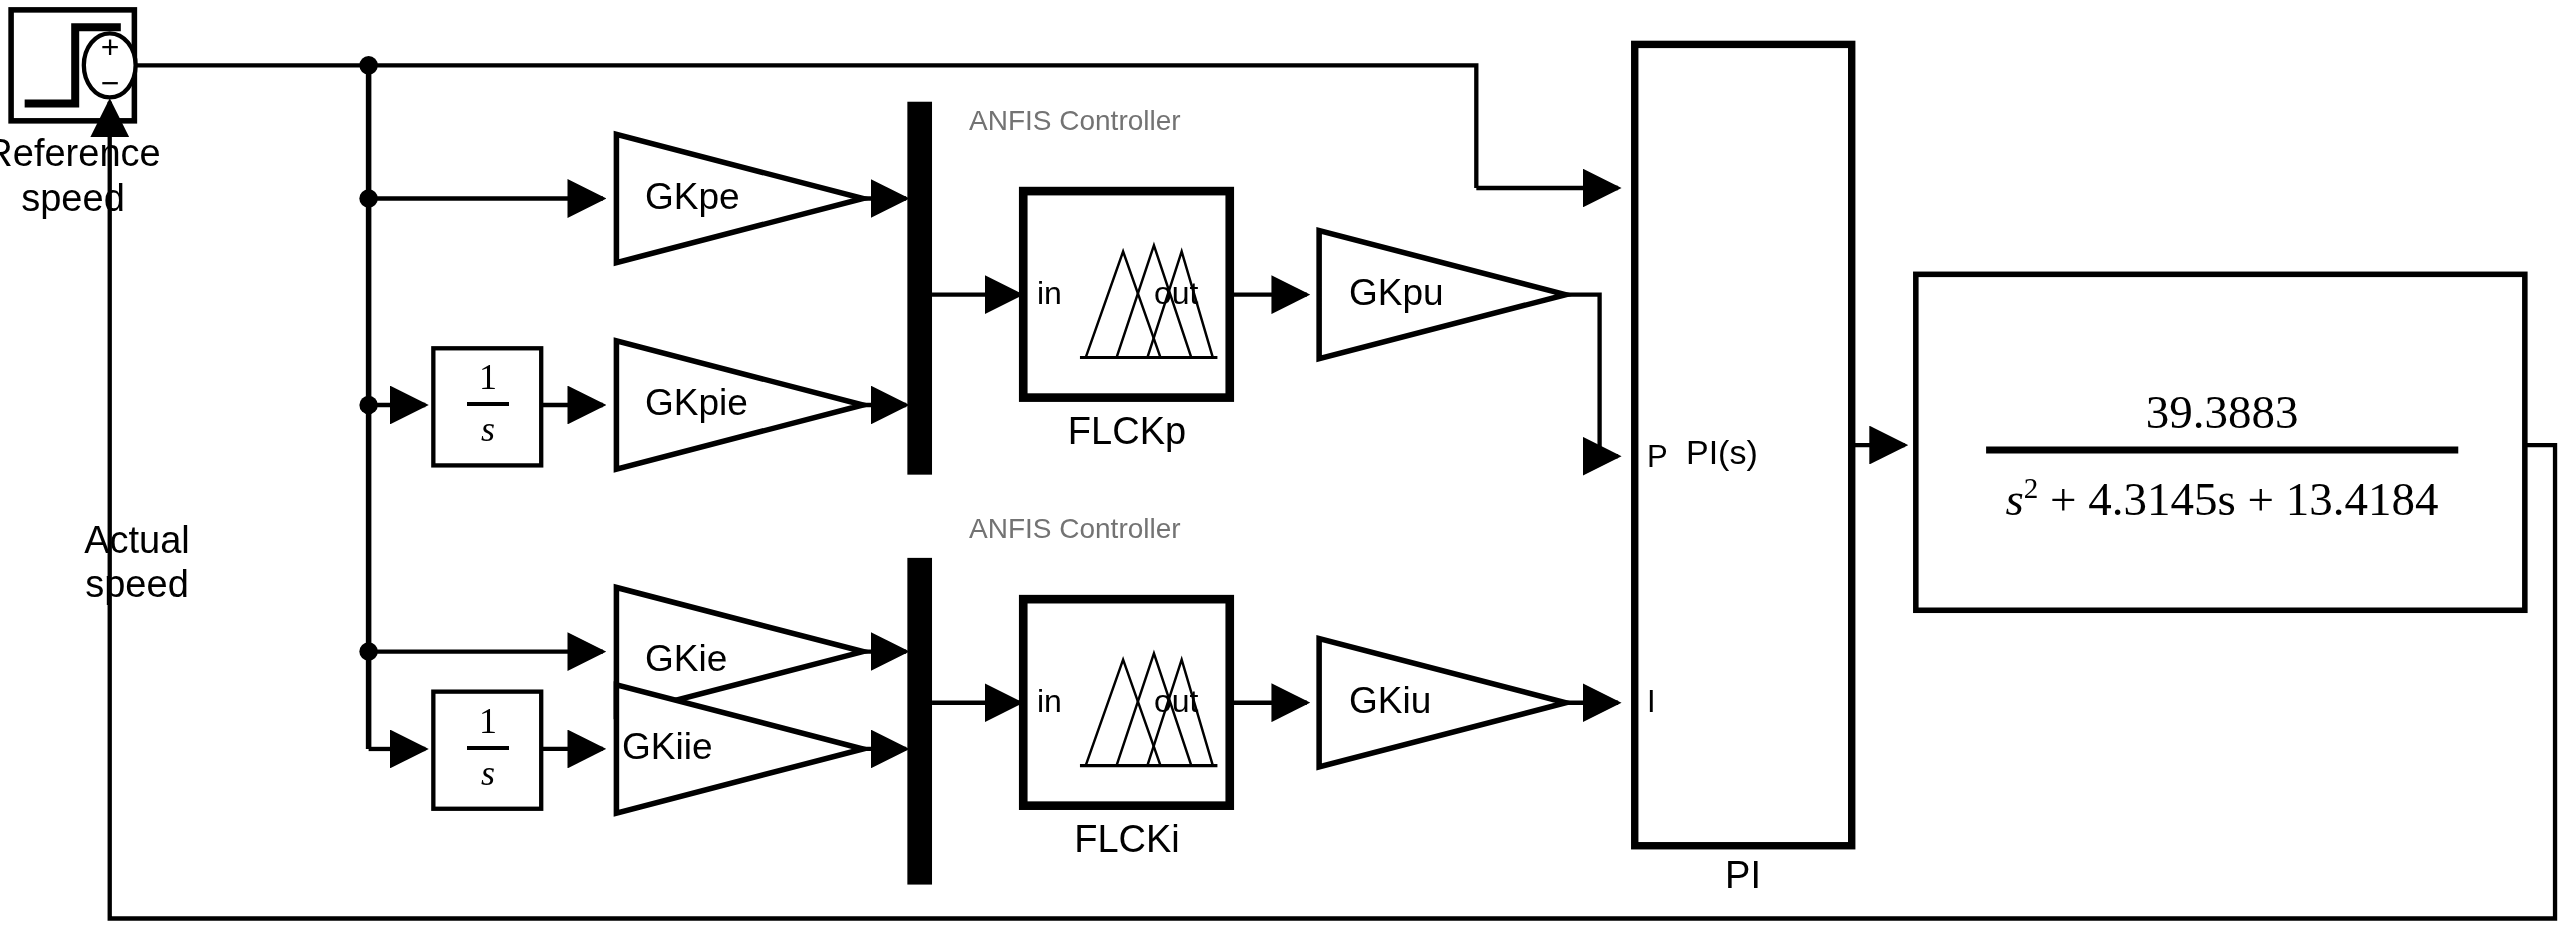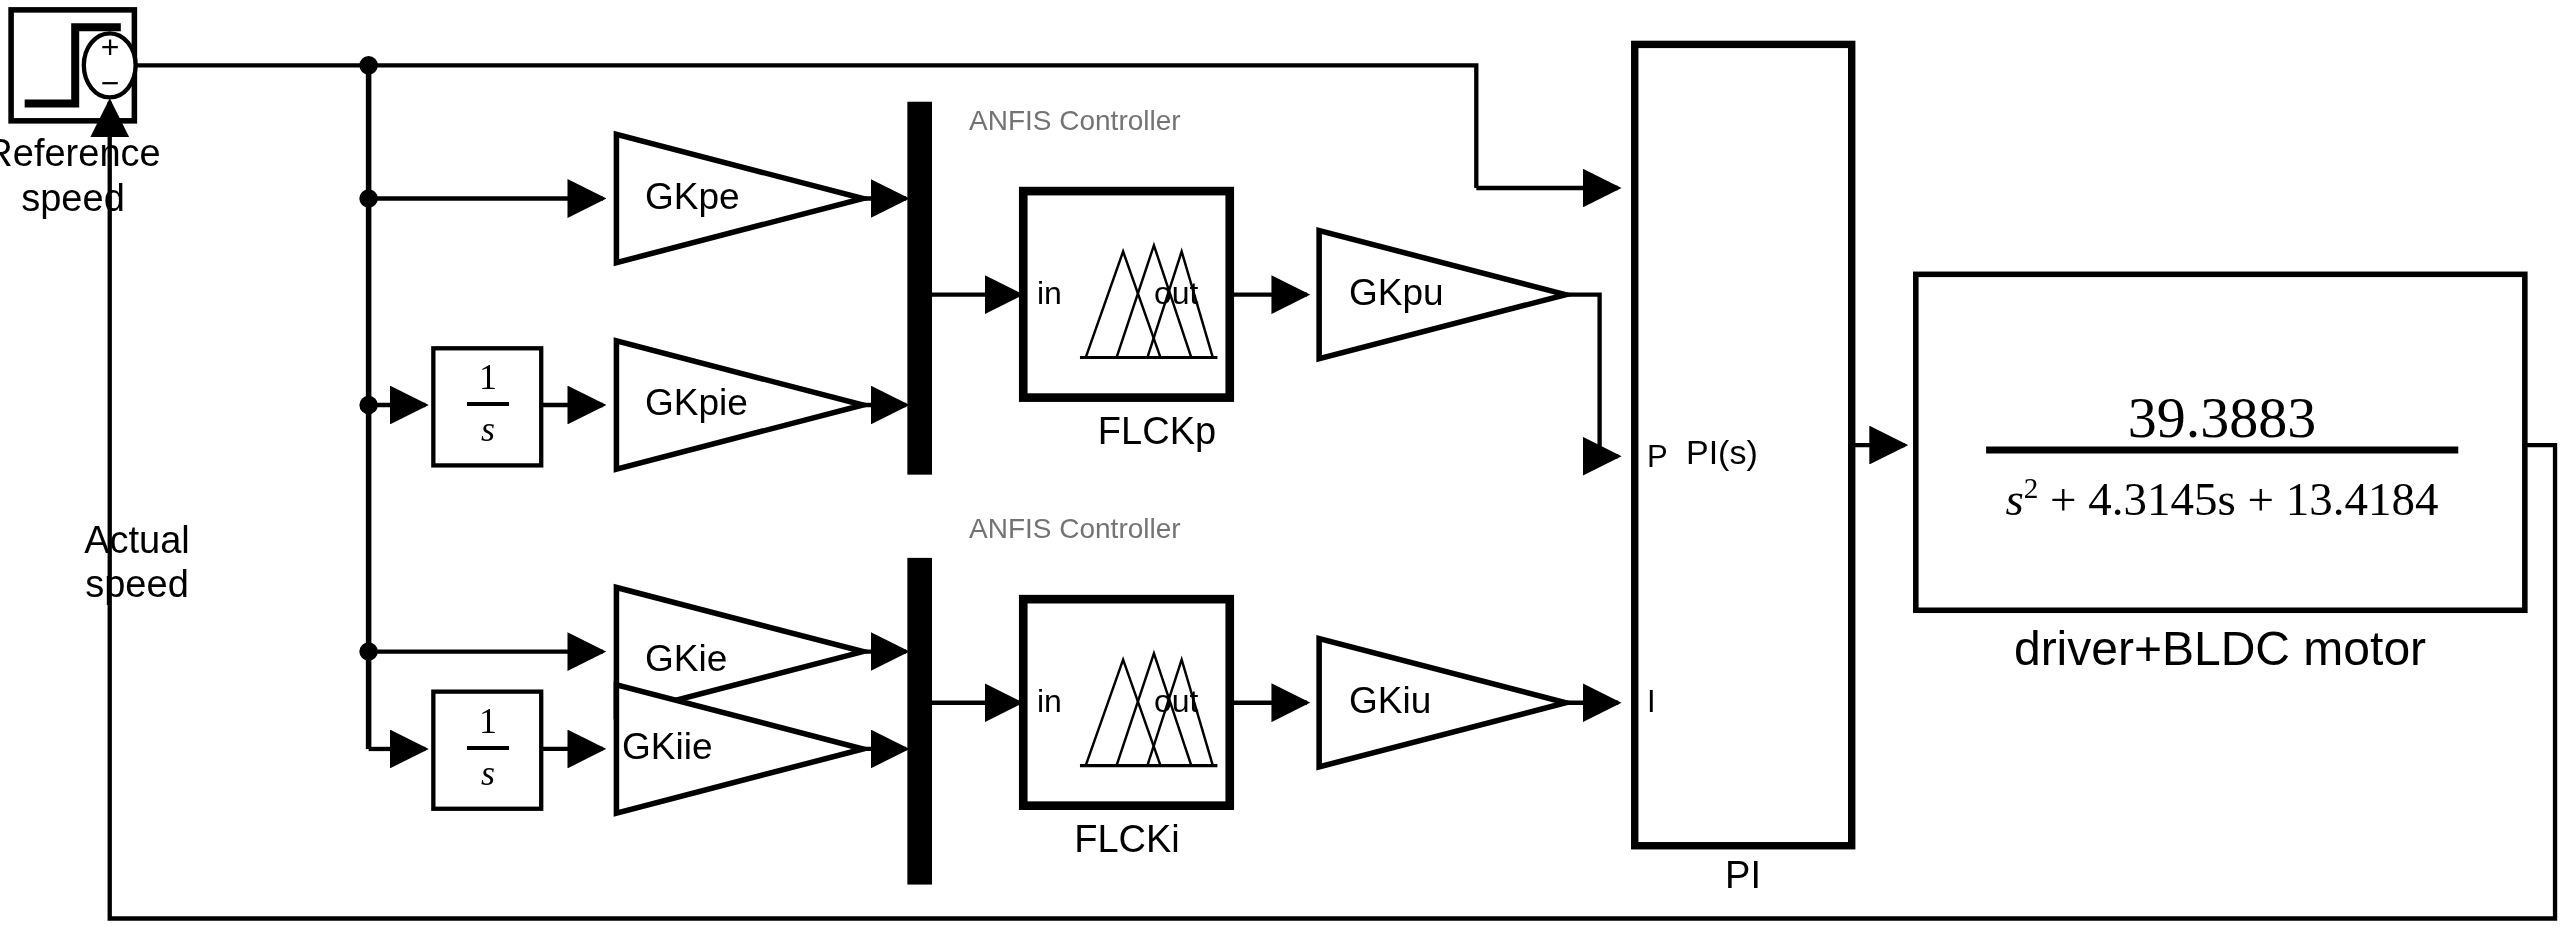--- a/index.html
+++ b/index.html
@@ -51,21 +51,21 @@
     font-size: 38px;
   }
   .gain-txt {
     font-size: 37px;
     margin-left: 16px;
   }
   .fis-txt {
     font-size: 32px;
   }
   .tf-num {
-    font-size: 58px;
+    font-size: 47px;
   }
   .tf-den {
     font-size: 47px;
   }
   .sup {
     font-size: 0.62em;
     vertical-align: super;
   }
   .frac {
     position: absolute;
@@ -222,32 +222,31 @@
   <div class="lbl gain-txt" style="left:629px; top:384px;">GKpie</div>
   <div class="lbl gain-txt" style="left:1333px; top:274px;">GKpu</div>
   <div class="lbl gain-txt" style="left:629px; top:640px;">GKie</div>
   <div class="lbl gain-txt" style="left:606px; top:728px;">GKiie</div>
   <div class="lbl gain-txt" style="left:1333px; top:682px;">GKiu</div>
 
   <div class="panel" style="left:955px; top:99px; width:330px; height:373px; z-index:-1;"></div>
   <div class="lbl anfis-title" style="left:969px; top:106px;">ANFIS Controller</div>
   <div class="lbl fis-txt" style="left:1037px; top:277px;">in</div>
   <div class="lbl fis-txt" style="left:1154px; top:277px;">out</div>
-  <div class="lbl center big" style="left:1127px; top:412px;margin-left:30px;">FLCKp</div>
+  <div class="lbl center big" style="left:1127px; top:412px;">FLCKp</div>
 
   <div class="panel" style="left:955px; top:507px; width:330px; height:373px; z-index:-1;"></div>
   <div class="lbl anfis-title" style="left:969px; top:514px;">ANFIS Controller</div>
   <div class="lbl fis-txt" style="left:1037px; top:685px;">in</div>
   <div class="lbl fis-txt" style="left:1154px; top:685px;">out</div>
   <div class="lbl center big" style="left:1127px; top:820px;">FLCKi</div>
 
   <div class="lbl portlbl" style="left:1647px; top:441px;">P</div>
   <div class="lbl" style="left:1686px; top:435px; font-size:34px;">PI(s)</div>
   <div class="lbl portlbl" style="left:1647px; top:686px;">I</div>
   <div class="lbl center big" style="left:1743px; top:856px;">PI</div>
 
   <div class="lbl center serif tf-num" style="left:2222px; top:388px;">39.3883</div>
   <div class="lbl center serif tf-den" style="left:2222px; top:473px;"><span class="ital">s</span><span class="sup">2</span><span> + 4.3145s + 13.4184</span></div>
 
-  <div class="lbl center" style="left:2220px; top:624px; font-size:48px;">driver+BLDC motor</div>
 
 </div>
 
 
 </body></html>

